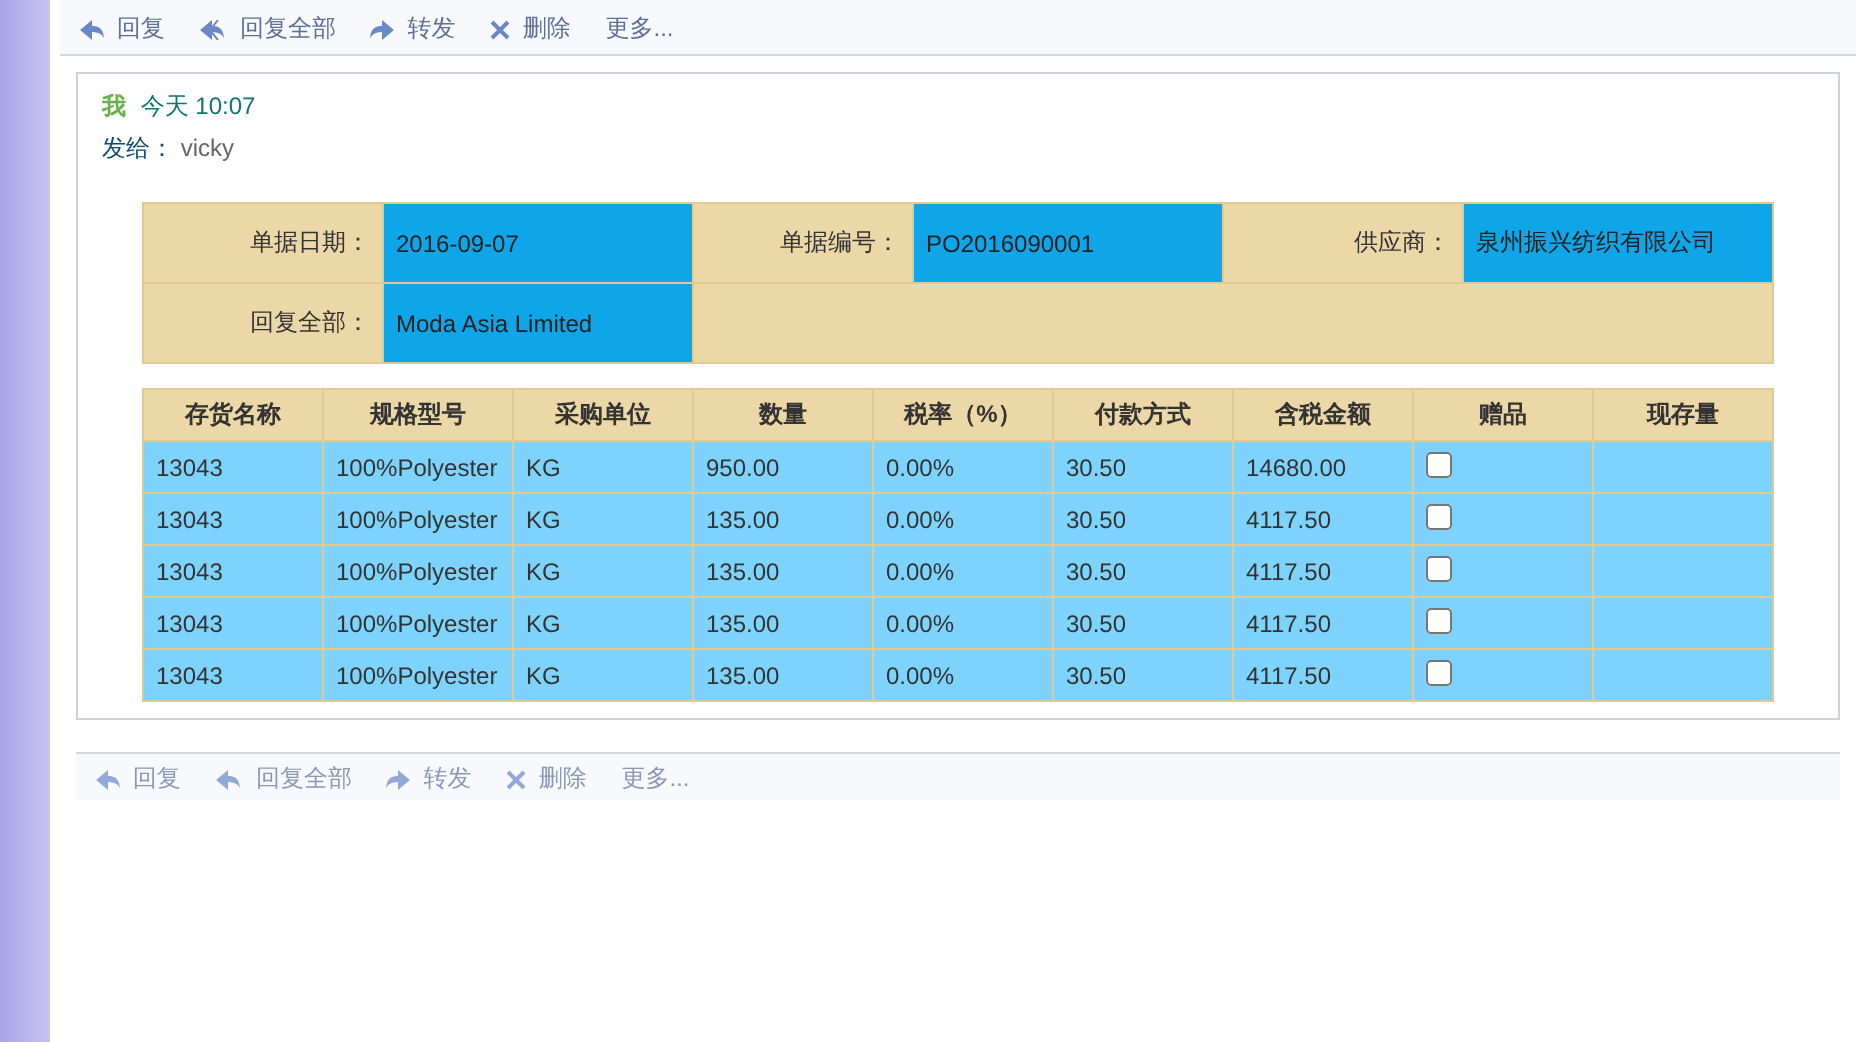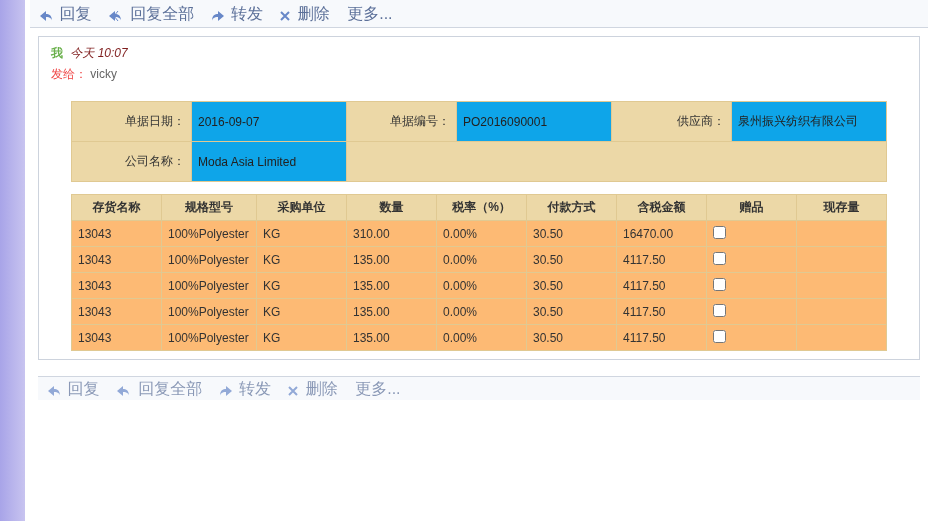--- a/index.html
+++ b/index.html
@@ -3,41 +3,41 @@
 <meta charset="utf-8">
 <style>
 * { box-sizing: border-box; }
 body { margin:0; font-family:"Microsoft YaHei",Arial,sans-serif; font-size:12px; background:#fff; }
 .wrap { width:928px; height:521px; position:relative; overflow:hidden; }
 .leftbar { position:absolute; left:0; top:0; width:25px; height:521px; background:linear-gradient(90deg,#a8a4e8,#c8c4f0); }
 .content { margin-left:30px; }
 
 
 .toolbar { height:28px; line-height:28px; background:#f7f9fc; border-bottom:1px solid #d0d6e0; padding:0 10px; }
-.tb-item { display:inline-block; color:#5c7099; cursor:pointer; margin-right:14px; font-size:16px;text-align:center; }
+.tb-item { display:inline-block; color:#5c7099; cursor:pointer; margin-right:14px; font-size:12px;text-align:center; }
 .tb-item svg { vertical-align:-2px; margin-right:3px; }
 
 
 .mail-area { border:1px solid #cdd3dd; margin:8px 8px 0 8px; padding:8px 12px; }
 .sender-line { color:#333; }
 .me { color:#6ab04c; font-weight:bold; }
-.time { color:#7f1d1d; margin-left:4px;font-style:italic; }
+.time { color:#0f766e; margin-left:4px; }
 .recip { color:#666; margin-top:4px; }
-.recip .lbl { color:#ef4444; }
+.recip .lbl { color:#0c4a6e; }
 
 
 .form-area { margin:18px 20px 12px 20px; }
 table.form { width:100%; border-collapse:collapse; table-layout:fixed; }
 table.form td { border:1px solid #e0c992; padding:0; height:40px; }
 .form .lab { background:#ecd8a7; text-align:right; padding:0 6px; color:#333; font-size:12px; white-space:nowrap; }
 .form .val { background:#0ea5e9; padding:0 6px; color:#222; }
 table.data { width:100%; border-collapse:collapse; table-layout:fixed; margin:8px 20px 0 20px; width:calc(100% - 40px); }
 table.data th, table.data td { border:1px solid #e0c992; padding:4px 6px; font-size:12px; text-align:left; height:26px; }
 table.data th { background:#ecd8a7; font-weight:bold; text-align:center; color:#333; }
-table.data td { background:#fdba74; color:#333; }
+table.data td { background:#7dd3fc; color:#333; }
 table.data td.cb { text-align:left; }
 table.data input[type=checkbox]{ margin:0; }
 
 
 .bot { height:24px; line-height:24px; background:#f7f9fc; border-top:1px solid #d0d6e0; margin:16px 8px 0 8px; padding:0 10px; overflow:hidden; }
 .bot .tb-item { color:#5c7099; opacity:.7; }
 </style>
 </head>
 <body>
 
@@ -99,21 +99,21 @@
           <tbody>
               <tr>
             <td class="lab">单据日期：</td>
             <td class="val">2016-09-07</td>
             <td class="lab">单据编号：</td>
             <td class="val">PO2016090001</td>
             <td class="lab">供应商：</td>
             <td class="val">泉州振兴纺织有限公司</td>
           </tr>
           <tr>
-            <td class="lab">公司名称：</td>
+            <td class="lab">回复全部：</td>
             <td class="val">Moda Asia Limited</td>
             <td class="lab" colspan="4" style="background:#ecd8a7"></td>
           </tr>
         </tbody>
           </table>
       </div>
 
       <table class="data">
         <colgroup>
           <col style="width:90px">
@@ -137,24 +137,24 @@
           <th>含税金额</th>
           <th>赠品</th>
           <th>现存量</th>
         </tr>
           </thead>
         <tbody id="rows">
             <tr>
               <td>13043</td>
               <td>100%Polyester</td>
               <td>KG</td>
-              <td>310.00</td>
-              <td>0.00%</td>
-              <td>30.50</td>
-              <td>16470.00</td>
+              <td>950.00</td>
+              <td>0.00%</td>
+              <td>30.50</td>
+              <td>14680.00</td>
               <td class="cb"><input type="checkbox" style=""></td>
               <td></td>
             </tr>
             <tr>
               <td>13043</td>
               <td>100%Polyester</td>
               <td>KG</td>
               <td>135.00</td>
               <td>0.00%</td>
               <td>30.50</td>

